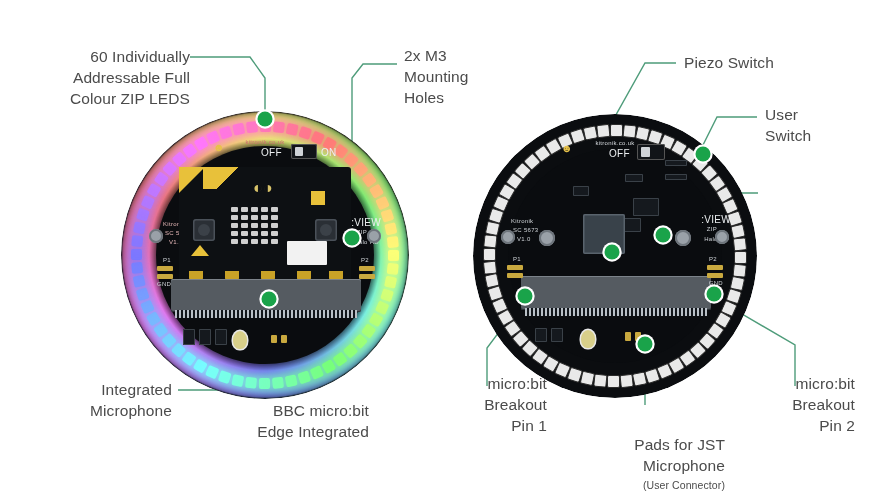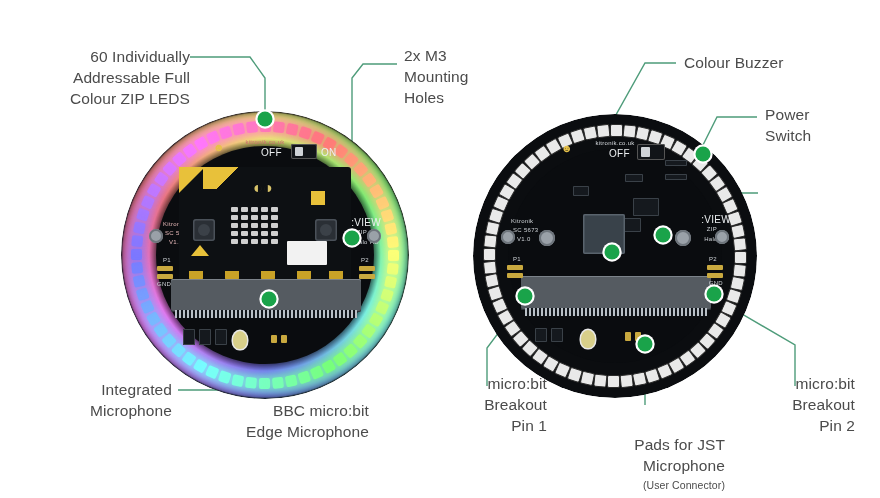--- a/index.html
+++ b/index.html
@@ -610,31 +610,31 @@
   <div class="dot" style="left:645px;top:344px;"></div>
 
   <div class="label r" style="left:10px;top:46px;width:180px;"><span>60 Individually
 Addressable Full
 Colour ZIP LEDS</span></div>
 
   <div class="label l" style="left:404px;top:45px;width:120px;"><span>2x M3
 Mounting
 Holes</span></div>
 
-  <div class="label l" style="left:684px;top:52px;width:180px;"><span>Colour Buzzer</span></div>
-
-  <div class="label l" style="left:765px;top:104px;width:110px;"><span>Power
+  <div class="label l" style="left:684px;top:52px;width:180px;"><span>Piezo Switch</span></div>
+
+  <div class="label l" style="left:765px;top:104px;width:110px;"><span>User
 Switch</span></div>
 
 
   <div class="label r" style="left:0px;top:379px;width:172px;"><span>Integrated
 Microphone</span></div>
 
   <div class="label c" style="left:169px;top:400px;width:200px;"><span>BBC micro:bit
-Edge Microphone</span></div>
+Edge Integrated</span></div>
 
   <div class="label c" style="left:427px;top:373px;width:120px;"><span>micro:bit
 Breakout
 Pin 1</span></div>
 
   <div class="label c" style="left:565px;top:413px;width:160px;">
     <span>Pads for JST
 Microphone</span>
     <div class="sub">(User Connector)</div>
   </div>

